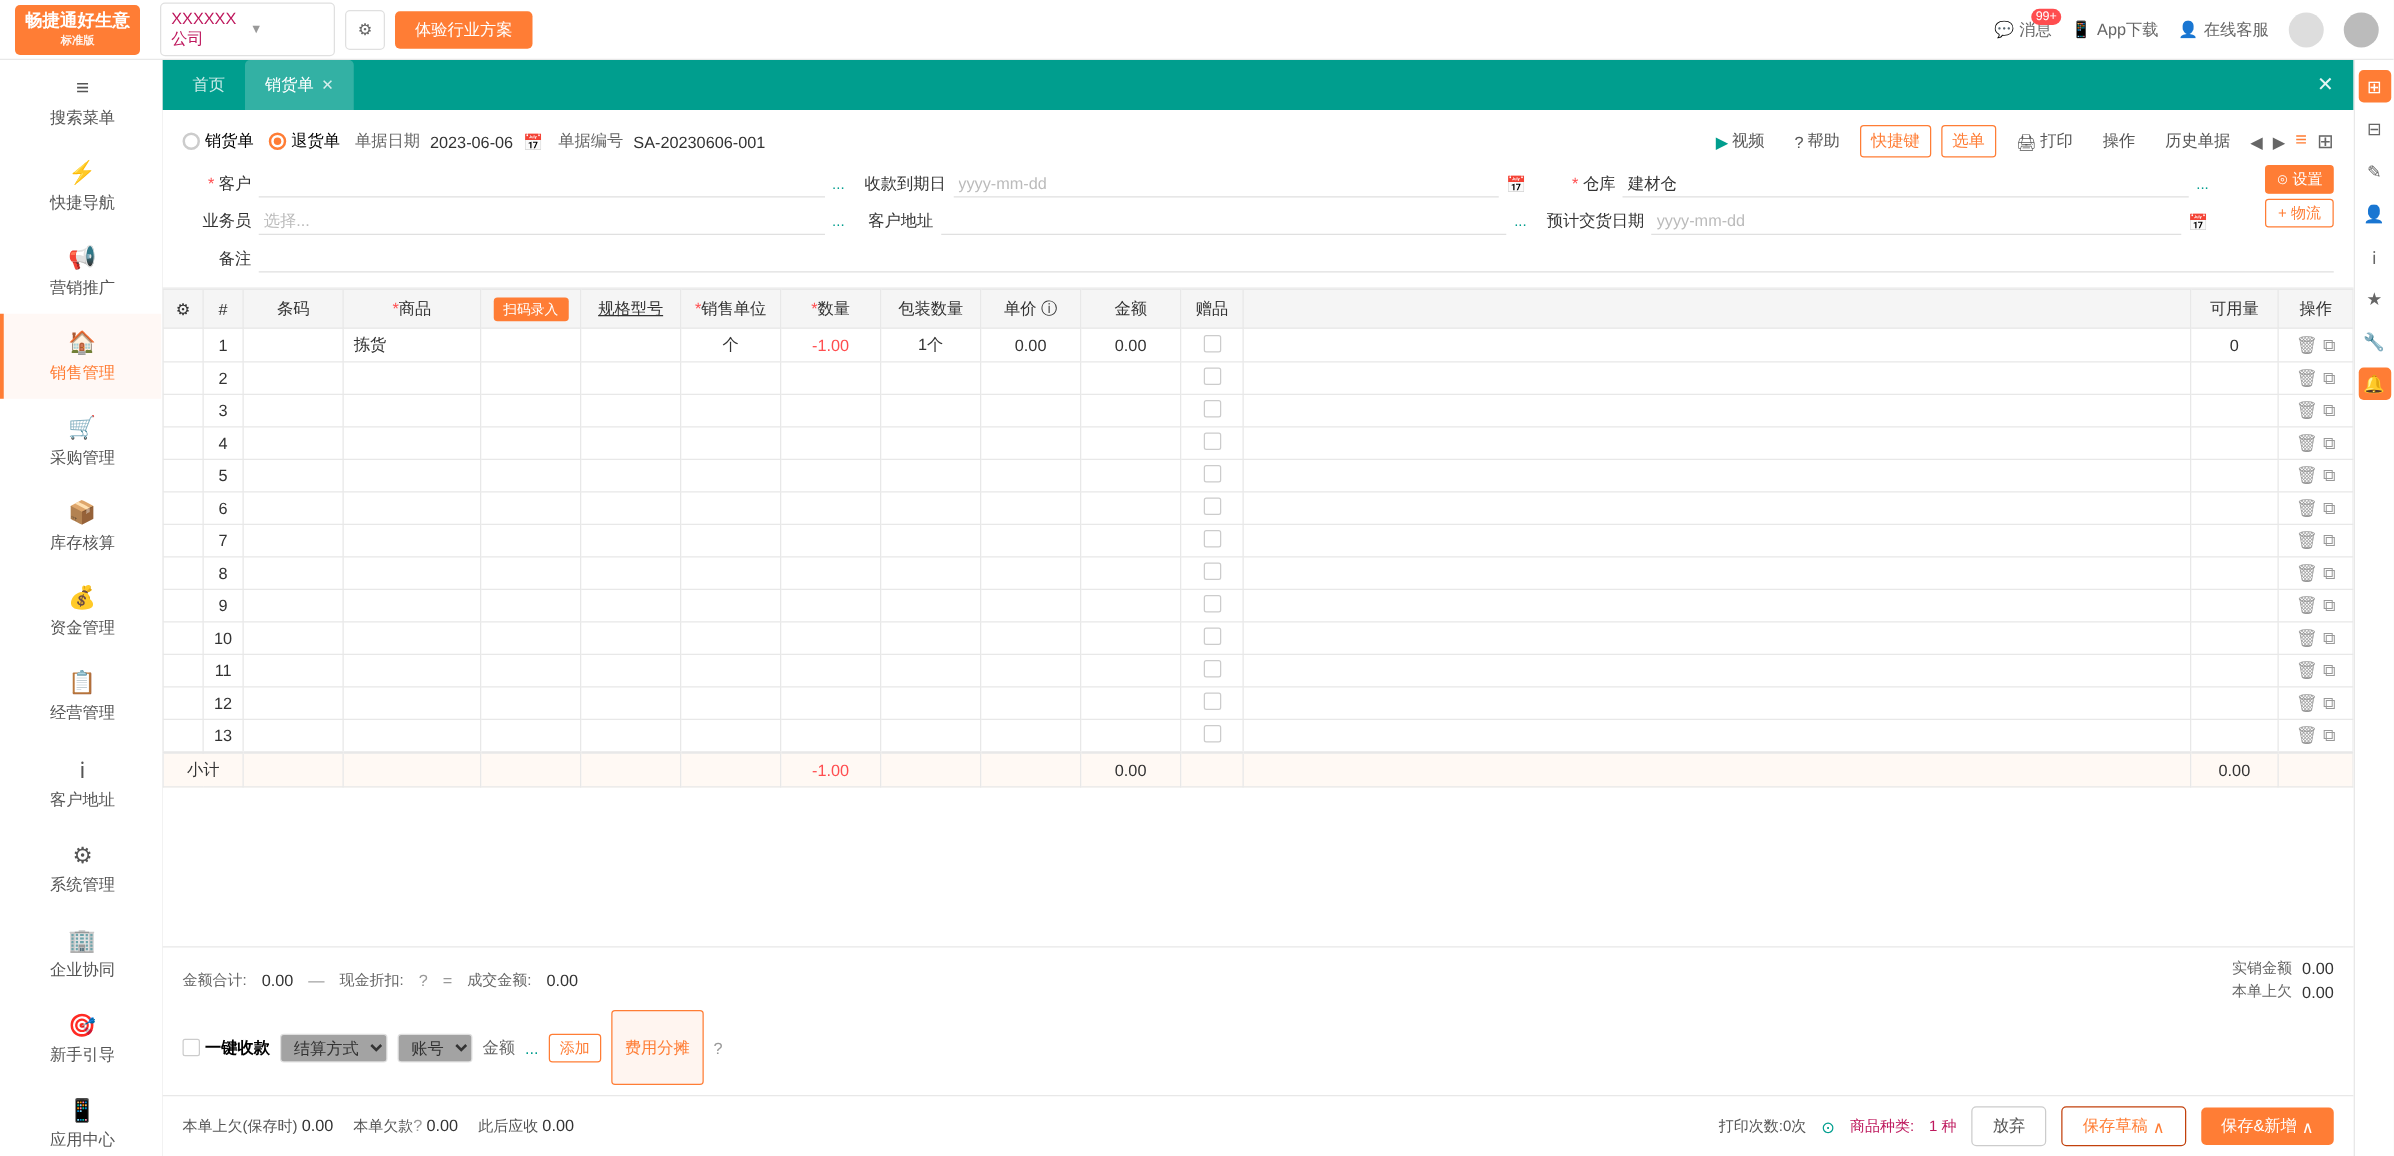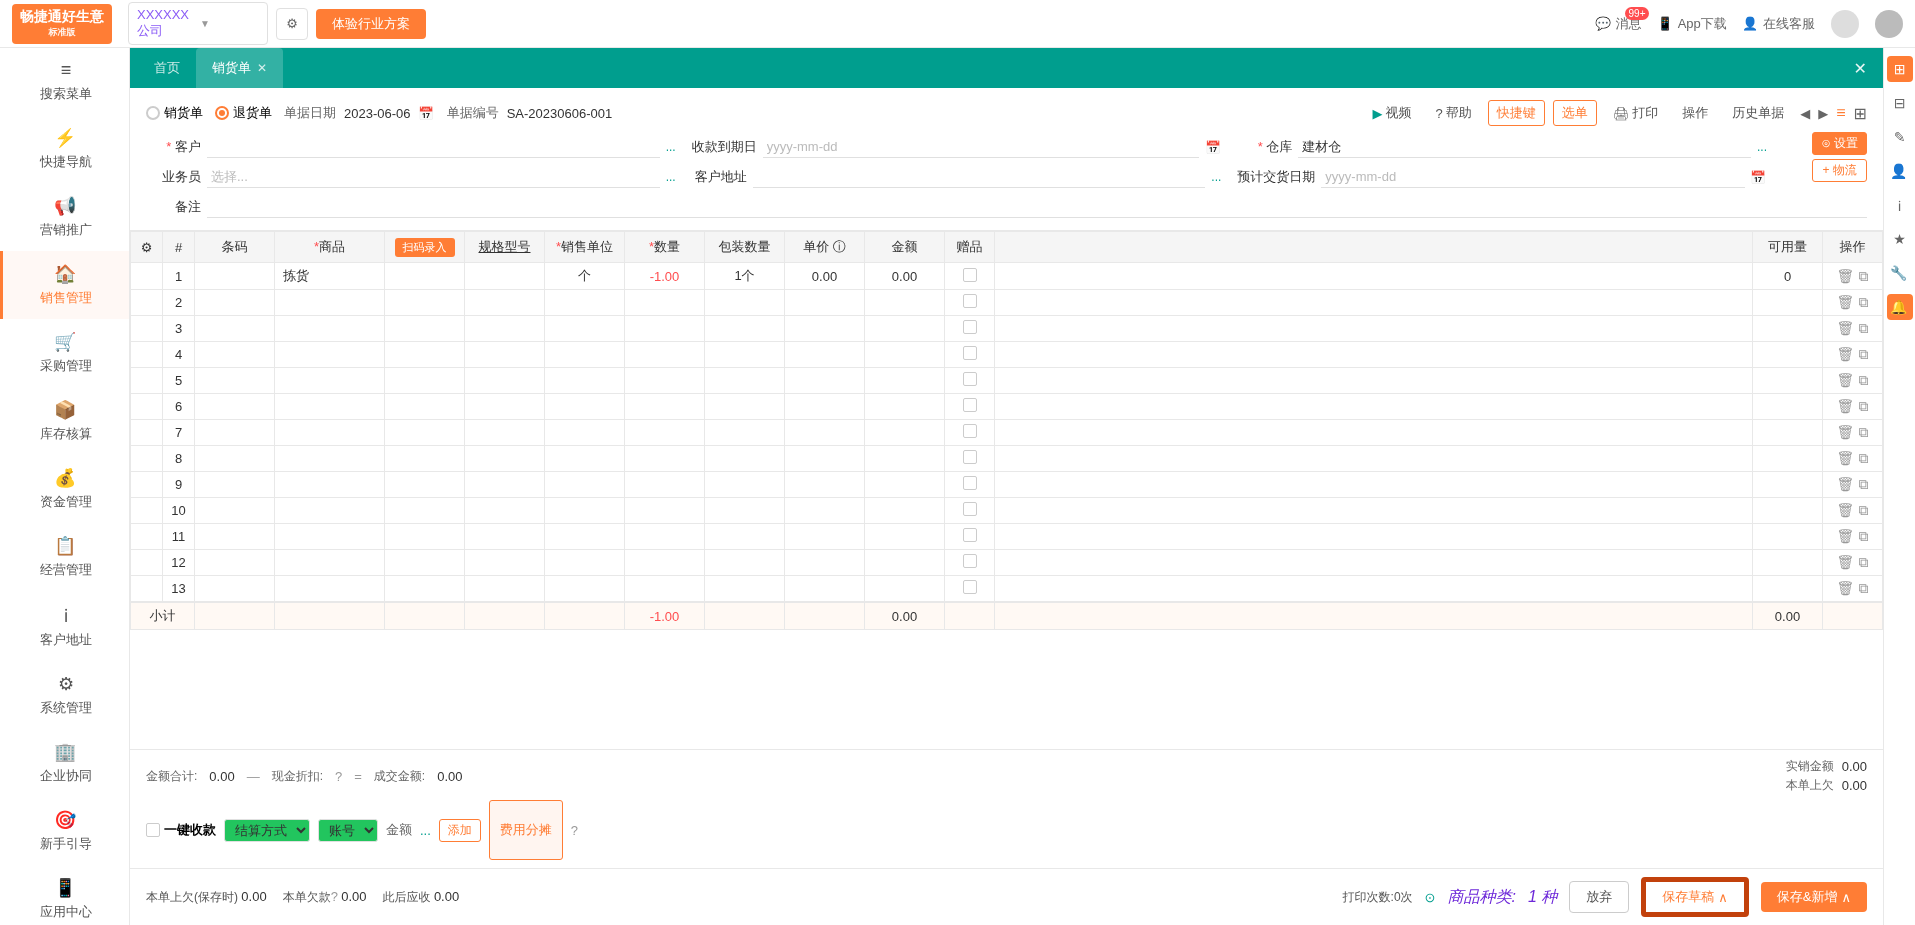--- a/index.html
+++ b/index.html
@@ -37,21 +37,21 @@
       display: flex;
       align-items: center;
       border: 1px solid #e0e0e0;
       border-radius: 4px;
       padding: 4px 8px;
       min-width: 140px;
       cursor: pointer;
       gap: 4px;
       background: #fff;
     }
-    .company-selector span { flex: 1; color: #8b5cf6; }
+    .company-selector span { flex: 1; color: #be185d; }
     .company-selector .arrow { color: #999; font-size: 10px; }
 
     .gear-btn {
       width: 32px; height: 32px;
       border: 1px solid #e0e0e0;
       border-radius: 4px;
       display: flex; align-items: center; justify-content: center;
       cursor: pointer; color: #666; background: #fff;
     }
     .trial-btn {
@@ -262,21 +262,21 @@
     .payment-row {
       display: flex; align-items: center; gap: 8px;
     }
     .checkbox-item { display: flex; align-items: center; gap: 4px; cursor: pointer; font-weight: bold; }
     .checkbox-box {
       width: 14px; height: 14px;
       border: 1px solid #ccc; border-radius: 2px;
     }
     .payment-select {
       border: 1px solid #e0e0e0; border-radius: 3px; padding: 2px 6px;
-      color: #333; background: #22c55e; cursor: pointer;
+      color: #333; background: #a3a3a3; cursor: pointer;
     }
     .add-btn {
       background: #fff; border: 1px solid #ff7d35;
       color: #ff7d35; border-radius: 3px;
       padding: 2px 8px; cursor: pointer; font-size: 12px;
     }
     .fee-btn {
       background: #fff; border: 1px solid #ff7d35;
       color: #ff7d35; border-radius: 3px;
       padding: 20px 10px; cursor: pointer; font-size: 12px;
@@ -295,30 +295,30 @@
     .footer-stat span { color: #333; }
     .footer-right {
       margin-left: auto;
       display: flex; align-items: center; gap: 12px;
     }
     .btn-abandon {
       border: 1px solid #ccc; background: #fff; color: #555;
       border-radius: 4px; padding: 6px 16px; cursor: pointer;
     }
     .btn-save-draft {
-      border: 5px solid #c2410c; background: #fff; color: #ff7d35;
+      border: 1px solid #c2410c; background: #fff; color: #ff7d35;
       border-radius: 4px; padding: 6px 16px; cursor: pointer;
       display: flex; align-items: center; gap: 4px;
     }
     .btn-save-new {
       background: #ff7d35; color: #fff; border: none;
       border-radius: 4px; padding: 6px 16px; cursor: pointer;
       display: flex; align-items: center; gap: 4px;
     }
-    .product-type { font-size: 16px; color: #6d28d9; font-style: italic; }
+    .product-type { font-size: 12px; color: #be185d; }
 
     
     .right-panel {
       width: 32px;
       background: #fff;
       border-left: 1px solid #e8e8e8;
       display: flex;
       flex-direction: column;
       align-items: center;
       padding: 8px 0;

